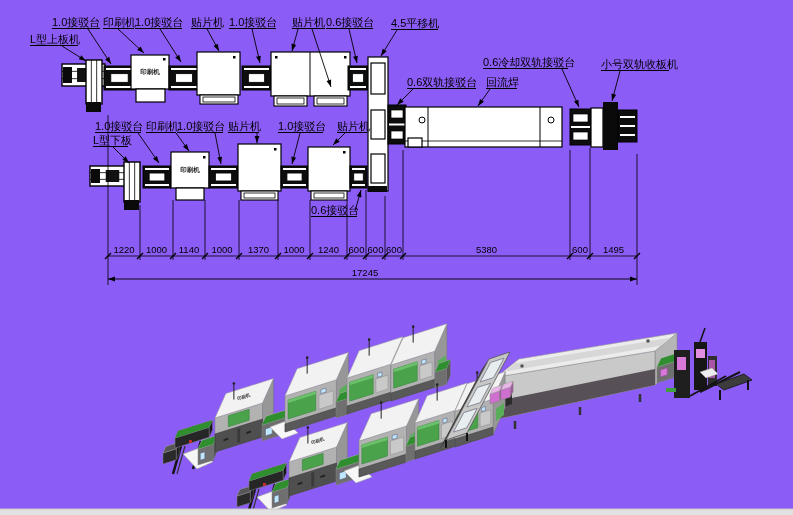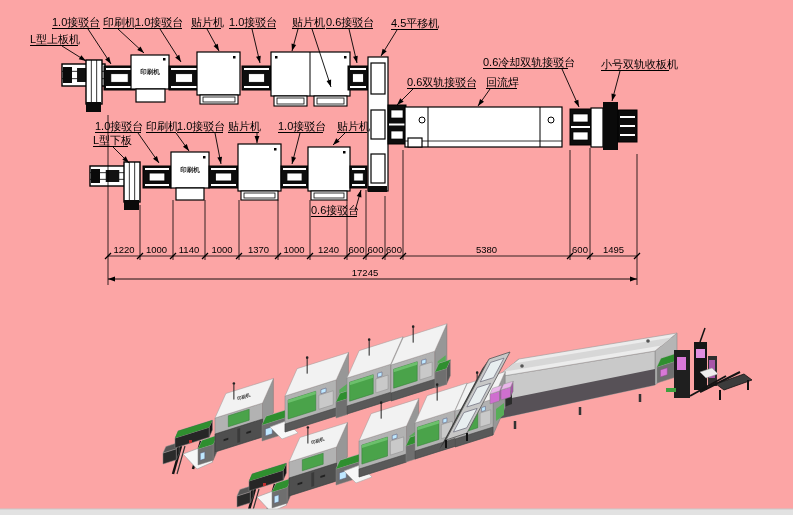--- a/index.html
+++ b/index.html
@@ -1,16 +1,16 @@
 <!DOCTYPE html>
 <html><head>
 <meta charset="utf-8">
 <style>
   html,body{margin:0;padding:0;background:#ffffff;}
-  .canvas{position:relative;width:793px;height:515px;background:#fca5a5;overflow:hidden;}
+  .canvas{position:relative;width:793px;height:515px;background:#8b5cf6;overflow:hidden;}
   svg text{font-family:"Liberation Sans","DejaVu Sans",sans-serif;}
 </style>
 </head>
 <body>
 
 <div class="canvas">
   <svg id="scene" width="793" height="515" viewBox="0 0 793 515">
       <g>
         <rect x="62" y="64" width="43" height="22" fill="#fff" stroke="#000" stroke-width="1.4"></rect>
         <line x1="62" y1="71.33333333333333" x2="105" y2="71.33333333333333" stroke="#000" stroke-width="0.8"></line>

